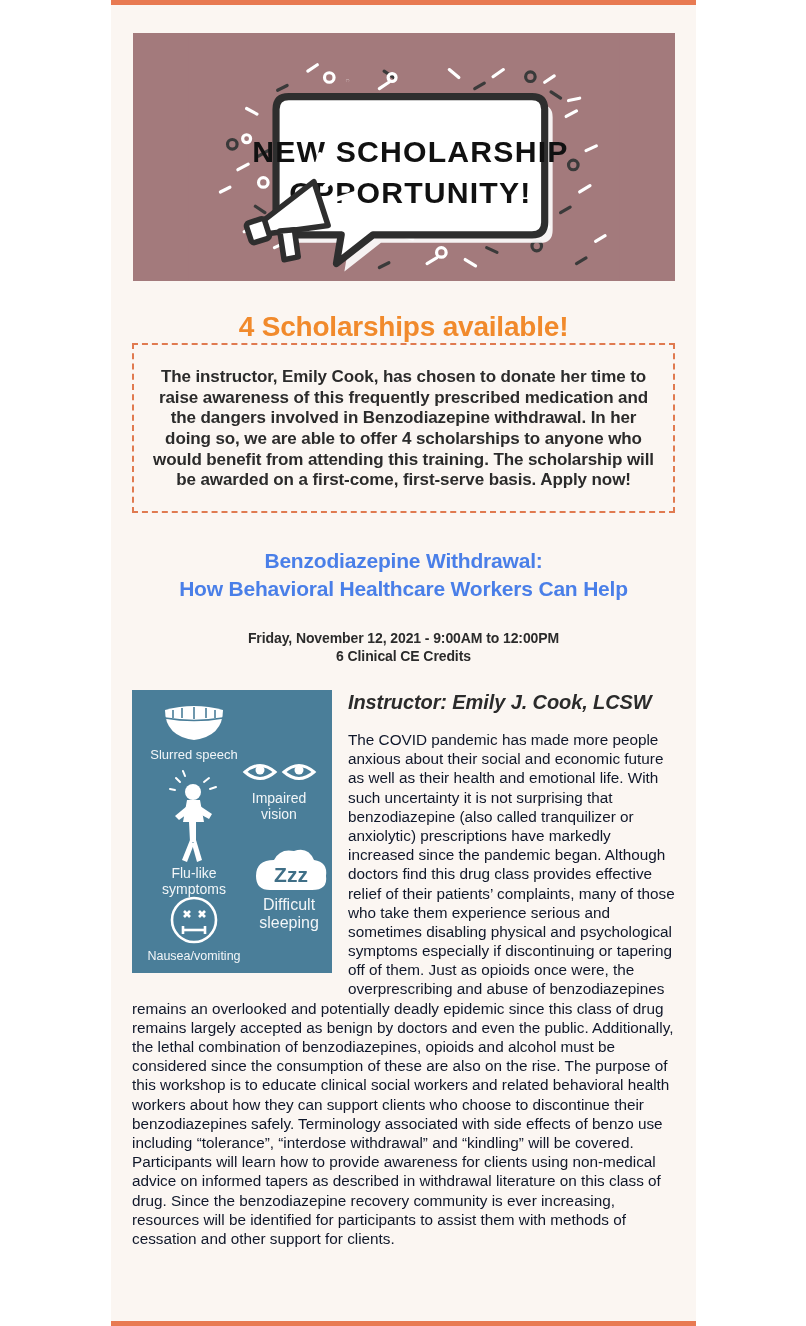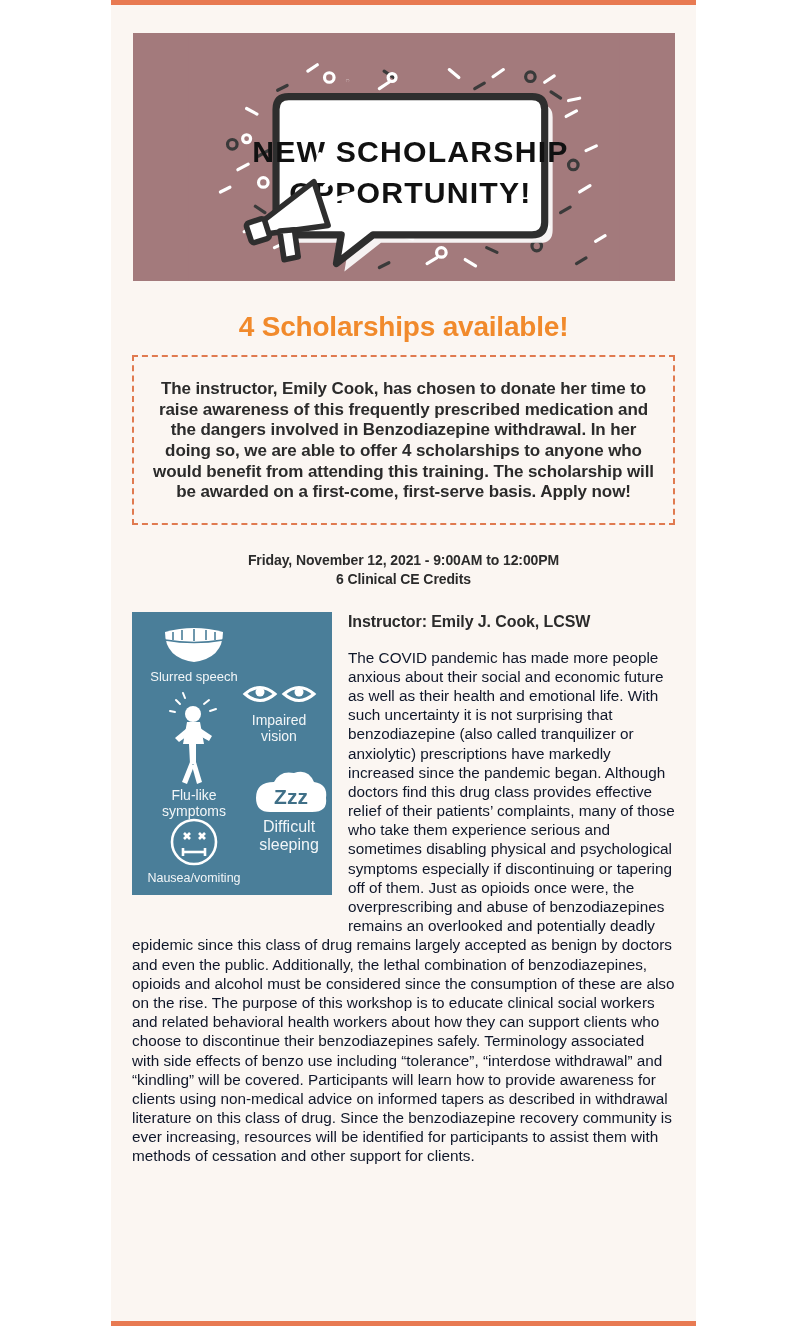--- a/index.html
+++ b/index.html
@@ -49,21 +49,21 @@
   }
   .hero svg { display: block; width: 100%; height: 100%; }
 
   
   .headline {
     text-align: center;
     color: #F18A2C;
     font-size: 28px;
     font-weight: bold;
     letter-spacing: -0.2px;
-    margin: 31px 0 12px 0;
+    margin: 31px 0 0 0;
     line-height: 1.1;
   }
 
   
   .dashed-box {
     border: 2px dashed #E07A50;
     padding: 22px 18px 20px 18px;
     margin: 0 0 0 0;
   }
   .dashed-box p {
@@ -112,25 +112,26 @@
     width: 200px;
     height: 283px;
     background: #4A7E99;
     margin: 0 16px 22px 0;
     position: relative;
     overflow: hidden;
   }
   .infographic svg { display: block; width: 100%; height: 100%; }
 
   .instructor {
-    font-size: 16px;
+    font-size: 20px;
     font-weight: bold;
     color: #2B2B2B;
     margin: 0 0 15px 0;
     letter-spacing: -0.1px;
+    font-style: italic;
   }
 
   .body-copy {
     margin: 0;
     text-align: left;
     color: #0f172a;
     font-size: 15.3px;
     line-height: 1.255;
   }
 </style>
@@ -216,20 +217,24 @@
           </g>
         </svg>
       </div>
 
       <div class="headline">4 Scholarships available!</div>
 
       <div class="dashed-box">
         <p>The instructor, Emily Cook, has chosen to donate her time to raise awareness of this frequently prescribed medication and the dangers involved in Benzodiazepine withdrawal. In her doing so, we are able to offer 4 scholarships to anyone who would benefit from attending this training. The scholarship will be awarded on a first-come, first-serve basis. Apply now!</p>
       </div>
 
+      <div class="course-title">
+        <span>Benzodiazepine Withdrawal:</span><br>
+        <span>How Behavioral Healthcare Workers Can Help</span>
+      </div>
 
       <div class="date-block">
         <div>Friday, November 12, 2021 - 9:00AM to 12:00PM</div>
         <div>6 Clinical CE Credits</div>
       </div>
 
       <div class="body-section">
 
         <div class="infographic">
           <svg viewBox="0 0 200 283" xmlns="http://www.w3.org/2000/svg">

